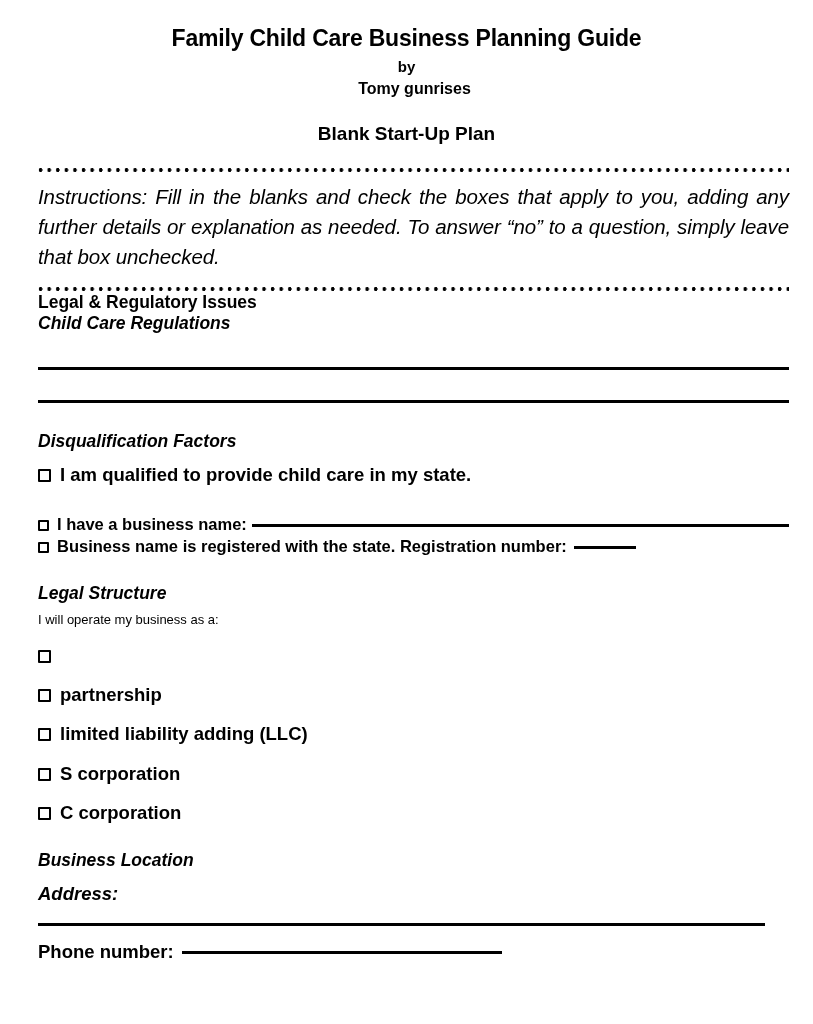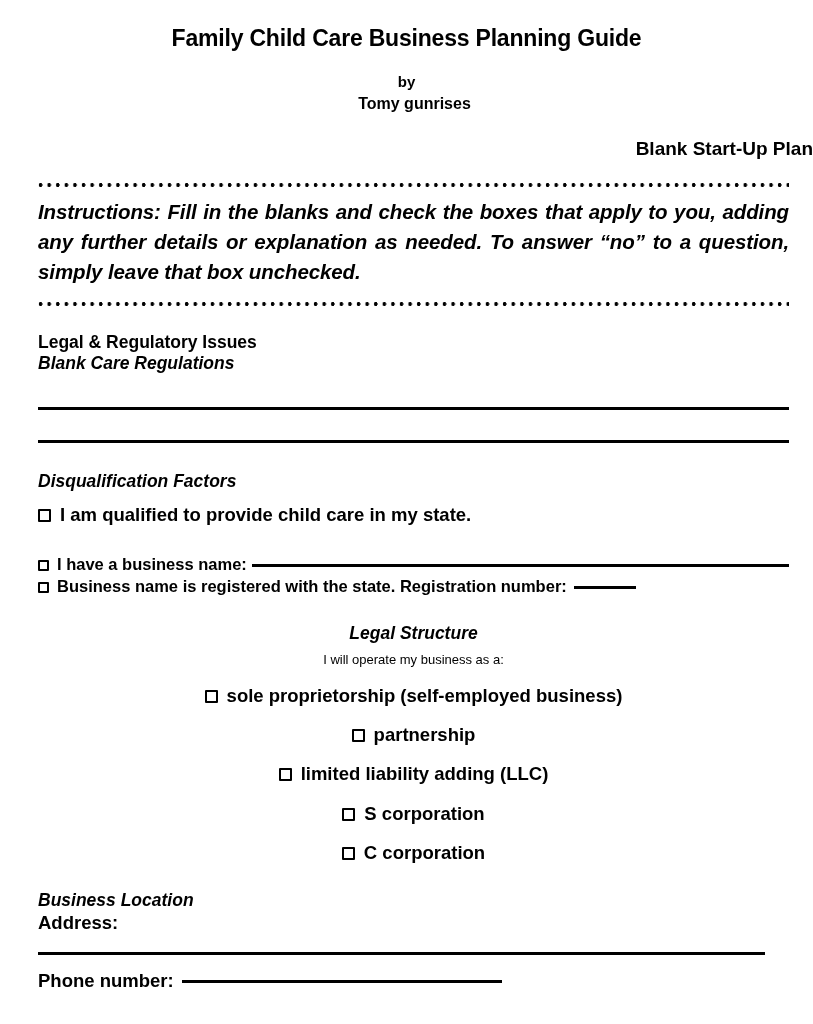--- a/index.html
+++ b/index.html
@@ -32,35 +32,34 @@
   .doc-title {
     font-size: 23px;
     font-weight: bold;
     letter-spacing: -0.2px;
     line-height: 1.12;
     margin: 0;
   }
   .by-line {
     font-size: 15px;
     font-weight: bold;
-    margin: 22px 0 0 0;
+    margin: 7px 0 0 0;
     line-height: 1.1;
   }
   .author {
     font-size: 16px;
     font-weight: bold;
     margin: 5px 0 0 16px;
     line-height: 1.1;
   }
   .subtitle {
     font-size: 19px;
     font-weight: bold;
     margin: 26px 0 0 0;
     line-height: 1.1;
-    text-align: right;
   }
 
   
   .content {
     position: relative;
     margin: 0;
     padding: 0 24px 0 38px;
   }
 
   
@@ -71,21 +70,21 @@
     background-size: 8.6px 6px;
     background-repeat: repeat-x;
   }
   .dotted-top { margin-top: 22px; }
   .dotted-bottom { margin-top: 14px; }
 
   
   .instructions {
     font-size: 20.5px;
     font-style: italic;
-    font-weight: bold;
+    font-weight: normal;
     line-height: 1.46;
     text-align: justify;
     margin: 9px 0 0 0;
     letter-spacing: -0.1px;
   }
 
   
   .h-section {
     font-size: 17.5px;
     font-weight: bold;
@@ -93,21 +92,21 @@
     line-height: 1.24;
   }
   .h-sub {
     font-size: 17.5px;
     font-weight: bold;
     font-style: italic;
     margin: 0;
     line-height: 1.24;
   }
 
-  .block-legal-reg { margin-top: 25px; }
+  .block-legal-reg { }
 
   
   .rule {
     border-bottom: 3px solid #000;
     height: 0;
   }
   .rule-1 { margin-top: 32px; }
   .rule-2 { margin-top: 30px; }
 
   
@@ -142,21 +141,21 @@
   }
   .bn-fill-short {
     flex: 0 0 62px;
     border-bottom: 3px solid #000;
     margin-left: 7px;
     position: relative;
     top: -3px;
   }
 
   
-  .block-legalstruct { margin-top: 25px; text-align: center; }
+  .block-legalstruct { margin-top: 25px; }
   .ls-intro {
     font-size: 13px;
     font-weight: normal;
     margin-top: 7px;
     line-height: 1.25;
   }
   .ls-option {
     font-size: 18.5px;
     font-weight: bold;
     margin-top: 16px;
@@ -181,21 +180,23 @@
     border-width: 2.4px;
     margin-right: 8px;
     vertical-align: -1px;
   }
 
   
   .block-location { margin-top: 26px; }
   .addr-label {
     font-size: 18.5px;
     font-weight: bold;
+    margin-top: 11px;
     line-height: 1.25;
+    font-style: italic;
   }
   .addr-rule {
     border-bottom: 3.5px solid #000;
     margin-top: 17px;
     margin-right: 24px;
     height: 0;
   }
 
   .contact-row {
     font-size: 18.5px;
@@ -228,21 +229,21 @@
   </div>
 
   <div class="content">
 
     <div class="dotted-rule dotted-top"></div>
     <div class="instructions">Instructions: Fill in the blanks and check the boxes that apply to you, adding any further details or explanation as needed. To answer “no” to a question, simply leave that box unchecked.</div>
     <div class="dotted-rule dotted-bottom"></div>
 
     <div class="block-legal-reg">
       <div class="h-section">Legal &amp; Regulatory Issues</div>
-      <div class="h-sub">Blank Care Regulations</div>
+      <div class="h-sub">Child Care Regulations</div>
       <div class="rule rule-1"></div>
       <div class="rule rule-2"></div>
     </div>
 
     <div class="block-disq">
       <div class="h-sub">Disqualification Factors</div>
       <div class="disq-item">
         <span class="cbox"></span><span>I am qualified to provide child care in my state.</span>
       </div>
     </div>
@@ -258,21 +259,21 @@
           <span class="bn-fill-short"></span>
         </div>
       </div>
     </div>
 
     <div class="block-legalstruct">
       <div class="h-sub">Legal Structure</div>
       <div class="ls-intro">I will operate my business as a:</div>
 
       <div class="ls-option">
-        <span class="cbox"></span><span>sole proprietorship (self-employed business)</span>
+        <span class="cbox"></span>
       </div>
       <div class="ls-option">
         <span class="cbox"></span><span>partnership</span>
       </div>
       <div class="ls-option">
         <span class="cbox"></span><span>limited liability adding (LLC)</span>
       </div>
       <div class="ls-option">
         <span class="cbox"></span><span>S corporation</span>
       </div>

